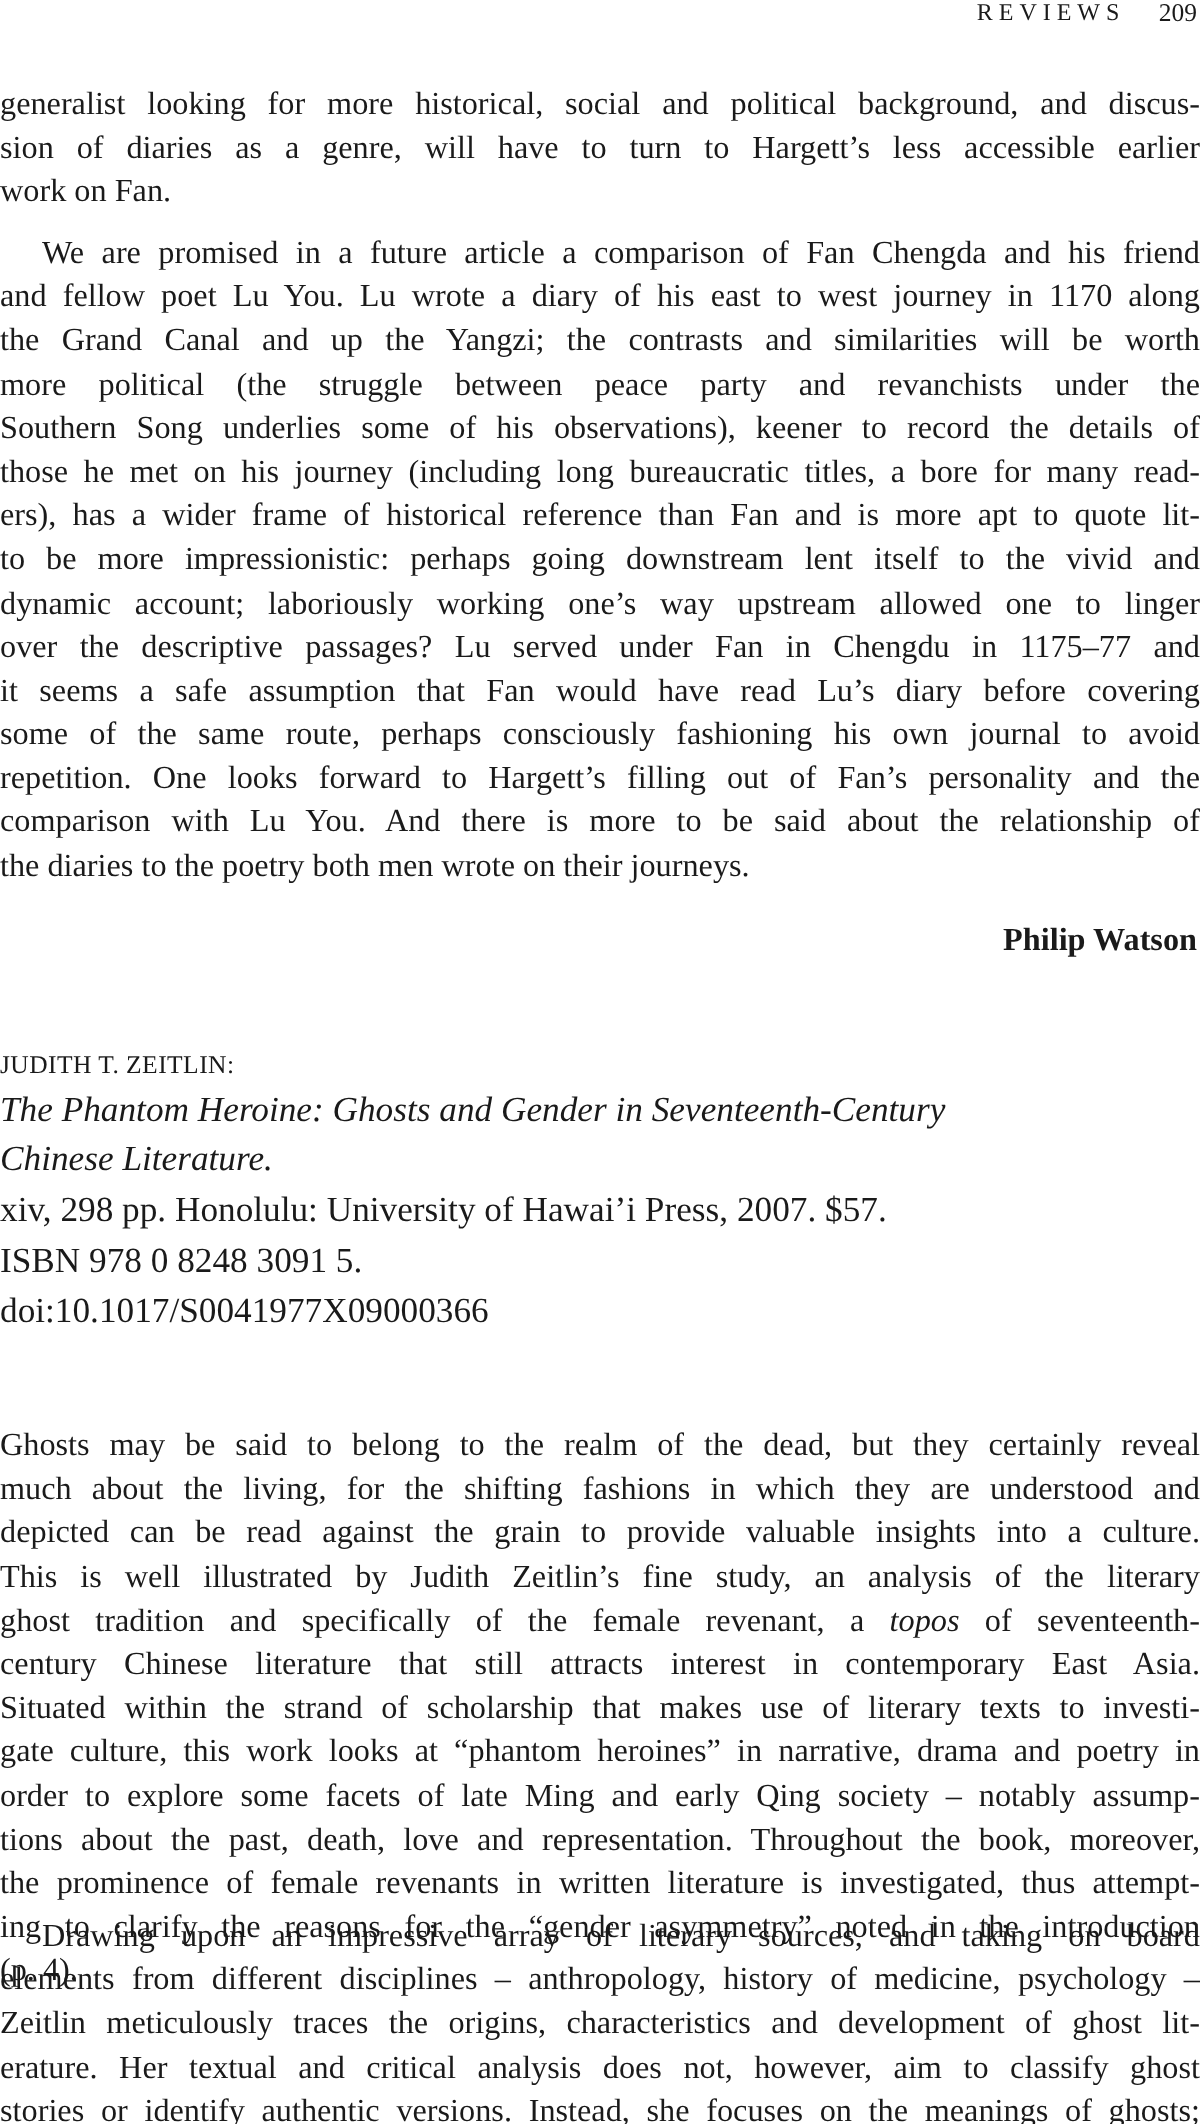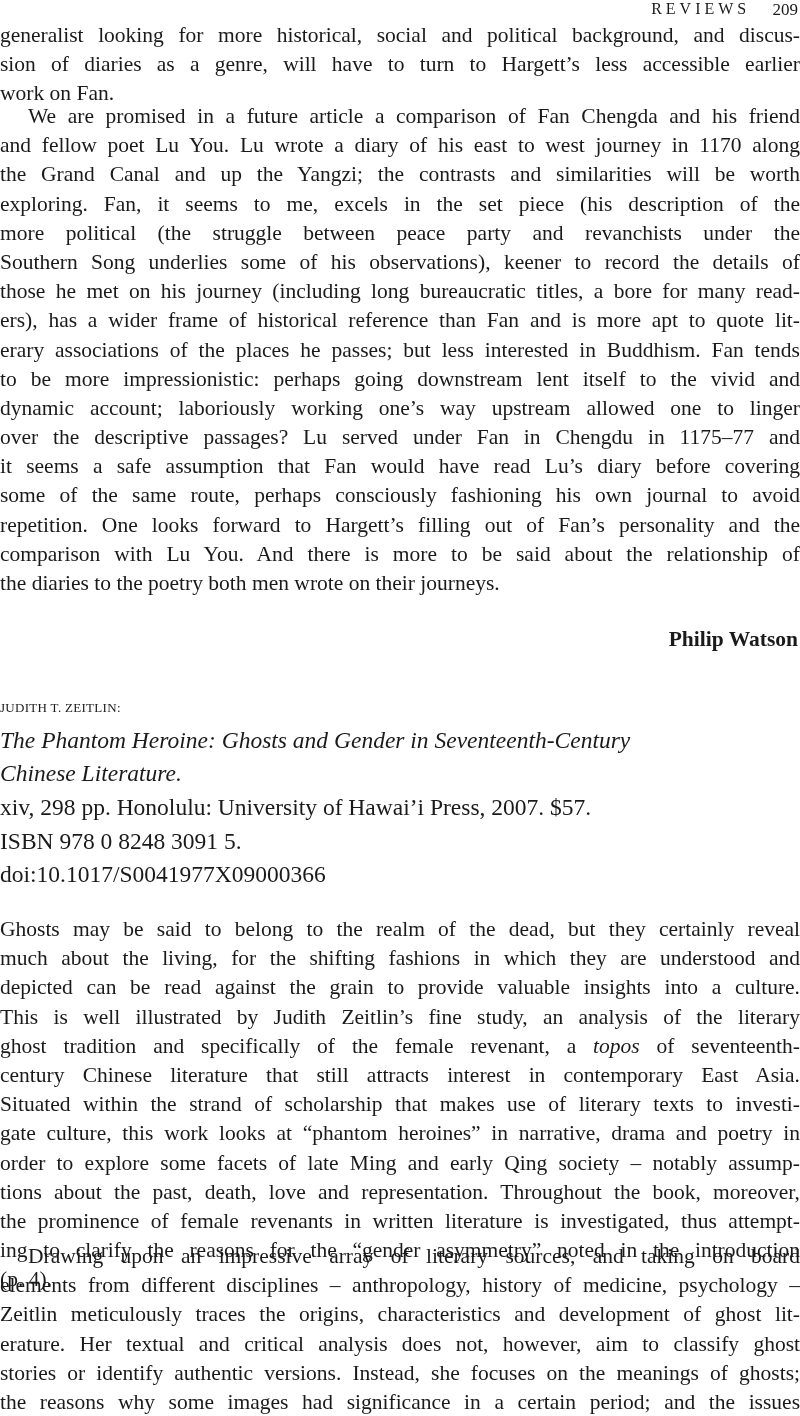--- a/index.html
+++ b/index.html
@@ -1,55 +1,53 @@
 <!DOCTYPE html>
 <html><head>
 <meta charset="utf-8">
 <style>
   html, body { margin: 0; padding: 0; background: #ffffff; }
   body { width: 800px; height: 1416px; overflow: hidden; position: relative;
          font-family: "Liberation Serif", "DejaVu Serif", serif; color: #1a1a1a; }
   .header { position: absolute; top: 0; right: 2px; height: 20px; font-size: 17px; line-height: 18px; }
   .running-head { letter-spacing: 4px; font-size: 16px; margin-right: 18px; vertical-align: 1px; }
   .page-num { font-size: 17px; }
-  .block { position: absolute; left: 0; width: 800px; }
+  .block { position: absolute; left: 0; width: 800px; margin-top: 34px; }
   .line { display: block; height: 29.2px; line-height: 29.2px; font-size: 21.5px;
           text-align: justify; text-align-last: justify; white-space: nowrap; overflow: hidden; }
   .line.last { text-align-last: left; }
   .line.indent { padding-left: 28px; }
-  .signature { position: absolute; right: 2px; top: 627px; font-size: 21.5px; font-weight: bold; }
-  .author { position: absolute; left: 0; top: 700px; font-size: 13px; letter-spacing: 0.3px; }
+  .signature { position: absolute; right: 2px; top: 614px; font-size: 21.5px; font-weight: bold; }
+  .author { position: absolute; left: 0; top: 700px; font-size: 17px; letter-spacing: 0.3px; }
   .meta { position: absolute; left: 0; font-size: 23.5px; line-height: 32px; }
   .italic { font-style: italic; }
   em { font-style: italic; }
 </style>
 </head>
 <body>
 
 <div class="header">
   <span class="running-head">REVIEWS</span>
   <span class="page-num">209</span>
 </div>
 
 <div class="block" style="top:21px;">
   <span class="line">generalist looking for more historical, social and political background, and discus-</span>
   <span class="line">sion of diaries as a genre, will have to turn to Hargett’s less accessible earlier</span>
   <span class="line last">work on Fan.</span>
 </div>
 
-<div class="block" style="top:102px;">
+<div class="block" style="top:120px;">
   <span class="line indent">We are promised in a future article a comparison of Fan Chengda and his friend</span>
   <span class="line">and fellow poet Lu You. Lu wrote a diary of his east to west journey in 1170 along</span>
   <span class="line">the Grand Canal and up the Yangzi; the contrasts and similarities will be worth</span>
-  <span class="line">exploring. Fan, it seems to me, excels in the set piece (his description of the</span>
   <span class="line">more political (the struggle between peace party and revanchists under the</span>
   <span class="line">Southern Song underlies some of his observations), keener to record the details of</span>
   <span class="line">those he met on his journey (including long bureaucratic titles, a bore for many read-</span>
   <span class="line">ers), has a wider frame of historical reference than Fan and is more apt to quote lit-</span>
-  <span class="line">erary associations of the places he passes; but less interested in Buddhism. Fan tends</span>
   <span class="line">to be more impressionistic: perhaps going downstream lent itself to the vivid and</span>
   <span class="line">dynamic account; laboriously working one’s way upstream allowed one to linger</span>
   <span class="line">over the descriptive passages? Lu served under Fan in Chengdu in 1175–77 and</span>
   <span class="line">it seems a safe assumption that Fan would have read Lu’s diary before covering</span>
   <span class="line">some of the same route, perhaps consciously fashioning his own journal to avoid</span>
   <span class="line">repetition. One looks forward to Hargett’s filling out of Fan’s personality and the</span>
   <span class="line">comparison with Lu You. And there is more to be said about the relationship of</span>
   <span class="line last">the diaries to the poetry both men wrote on their journeys.</span>
 </div>
 

